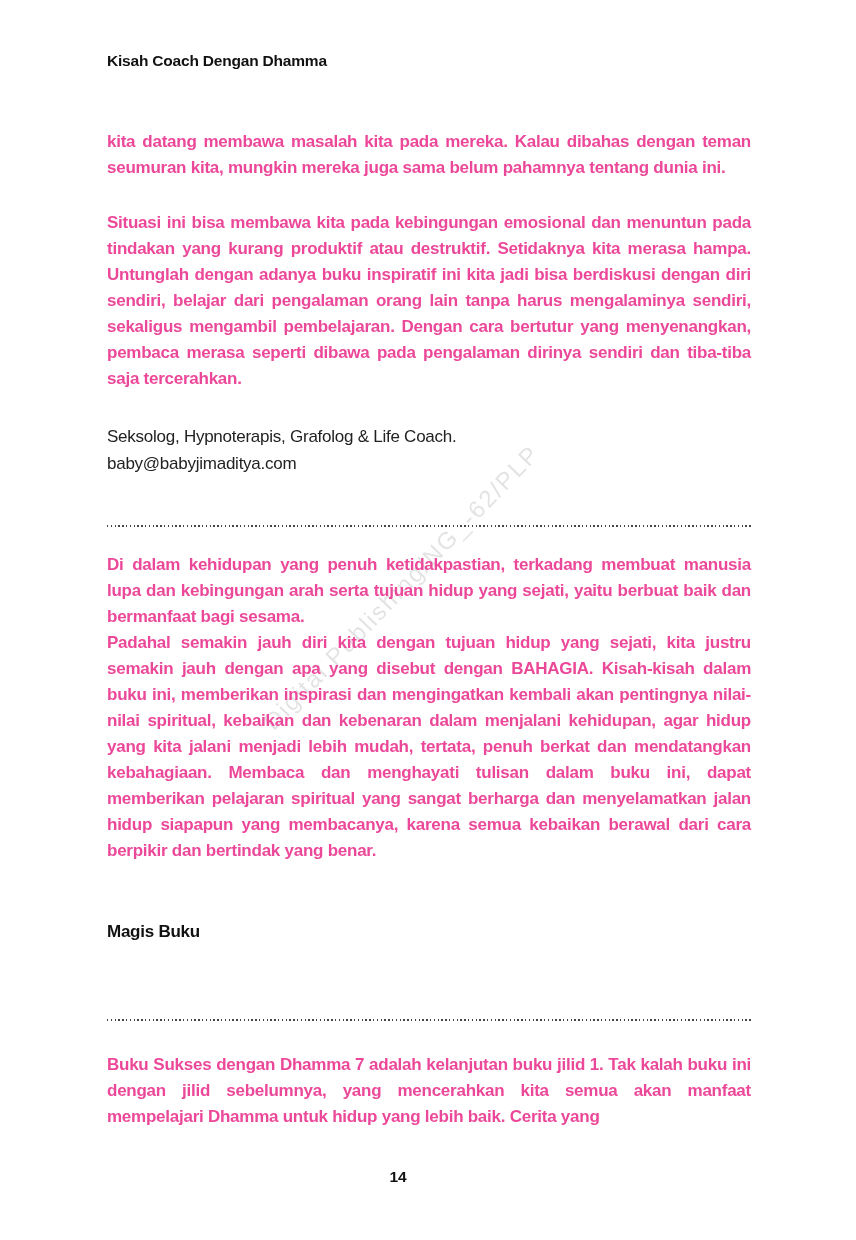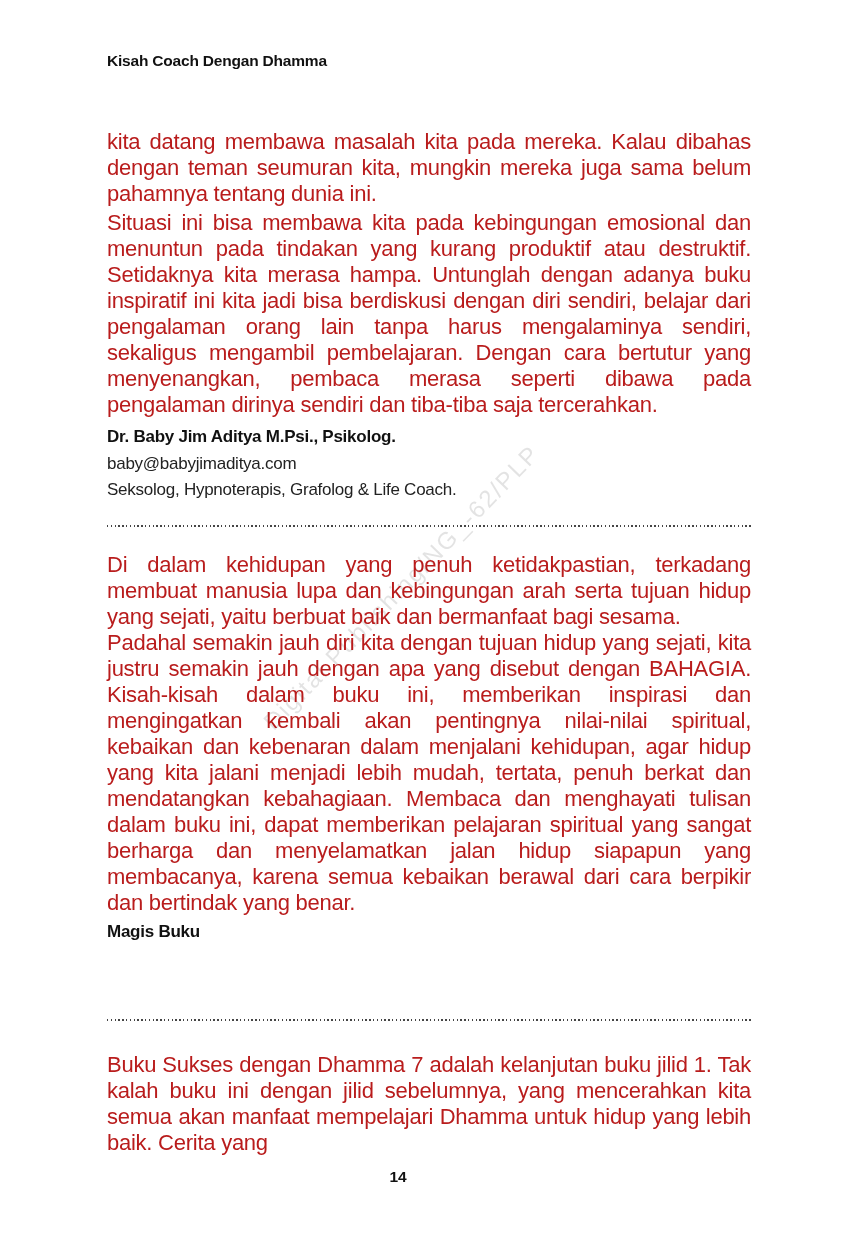--- a/index.html
+++ b/index.html
@@ -22,25 +22,26 @@
     width: 644px;
   }
   .running-header {
     top: 52px;
     font-size: 15.5px;
     font-weight: bold;
     letter-spacing: -0.2px;
     color: #111;
   }
   .body-para {
-    font-size: 22px;
+    font-size: 17px;
     line-height: 26px;
     letter-spacing: -0.25px;
     text-align: justify;
-    color: #b91c1c;
+    color: #ec4899;
+    font-weight: bold;
   }
   .p1 { top: 129px; }
   .p2 { top: 210px; }
   .p3 { top: 552px; }
   .p4 { top: 630px; }
   .p5 { top: 1052px; }
   .author-block {
     font-size: 17px;
     line-height: 26.5px;
     letter-spacing: -0.25px;
@@ -89,23 +90,22 @@
 
   <div class="watermark">Digital Publishing/NG_-62/PLP</div>
 
   <div class="content-col running-header">Kisah Coach Dengan Dhamma</div>
 
   <div class="content-col body-para p1">kita datang membawa masalah kita pada mereka. Kalau dibahas dengan teman seumuran kita, mungkin mereka juga sama belum pahamnya tentang dunia ini.</div>
 
   <div class="content-col body-para p2">Situasi ini bisa membawa kita pada kebingungan emosional dan menuntun pada tindakan yang kurang produktif atau destruktif. Setidaknya kita merasa hampa. Untunglah dengan adanya buku inspiratif ini kita jadi bisa berdiskusi dengan diri sendiri, belajar dari pengalaman orang lain tanpa harus mengalaminya sendiri, sekaligus mengambil pembelajaran. Dengan cara bertutur yang menyenangkan, pembaca merasa seperti dibawa pada pengalaman dirinya sendiri dan tiba-tiba saja tercerahkan.</div>
 
   <div class="content-col author-block author1">
-    <div class="author-name">Dr. Baby Jim Aditya M.Psi., Psikolog.</div>
+    <div>Seksolog, Hypnoterapis, Grafolog &amp; Life Coach.</div>
     <div>baby@babyjimaditya.com</div>
-    <div>Seksolog, Hypnoterapis, Grafolog &amp; Life Coach.</div>
   </div>
 
   <div class="content-col dotted-divider div1"></div>
 
   <div class="content-col body-para p3">Di dalam kehidupan yang penuh ketidakpastian, terkadang membuat manusia lupa dan kebingungan arah serta tujuan hidup yang sejati, yaitu berbuat baik dan bermanfaat bagi sesama.</div>
 
   <div class="content-col body-para p4">Padahal semakin jauh diri kita dengan tujuan hidup yang sejati, kita justru semakin jauh dengan apa yang disebut dengan BAHAGIA. Kisah-kisah dalam buku ini, memberikan inspirasi dan mengingatkan kembali akan pentingnya nilai-nilai spiritual, kebaikan dan kebenaran dalam menjalani kehidupan, agar hidup yang kita jalani menjadi lebih mudah, tertata, penuh berkat dan mendatangkan kebahagiaan. Membaca dan menghayati tulisan dalam buku ini, dapat memberikan pelajaran spiritual yang sangat berharga dan menyelamatkan jalan hidup siapapun yang membacanya, karena semua kebaikan berawal dari cara berpikir dan bertindak yang benar.</div>
 
   <div class="content-col author-block author2">
     <div class="author-name">Magis Buku</div>

